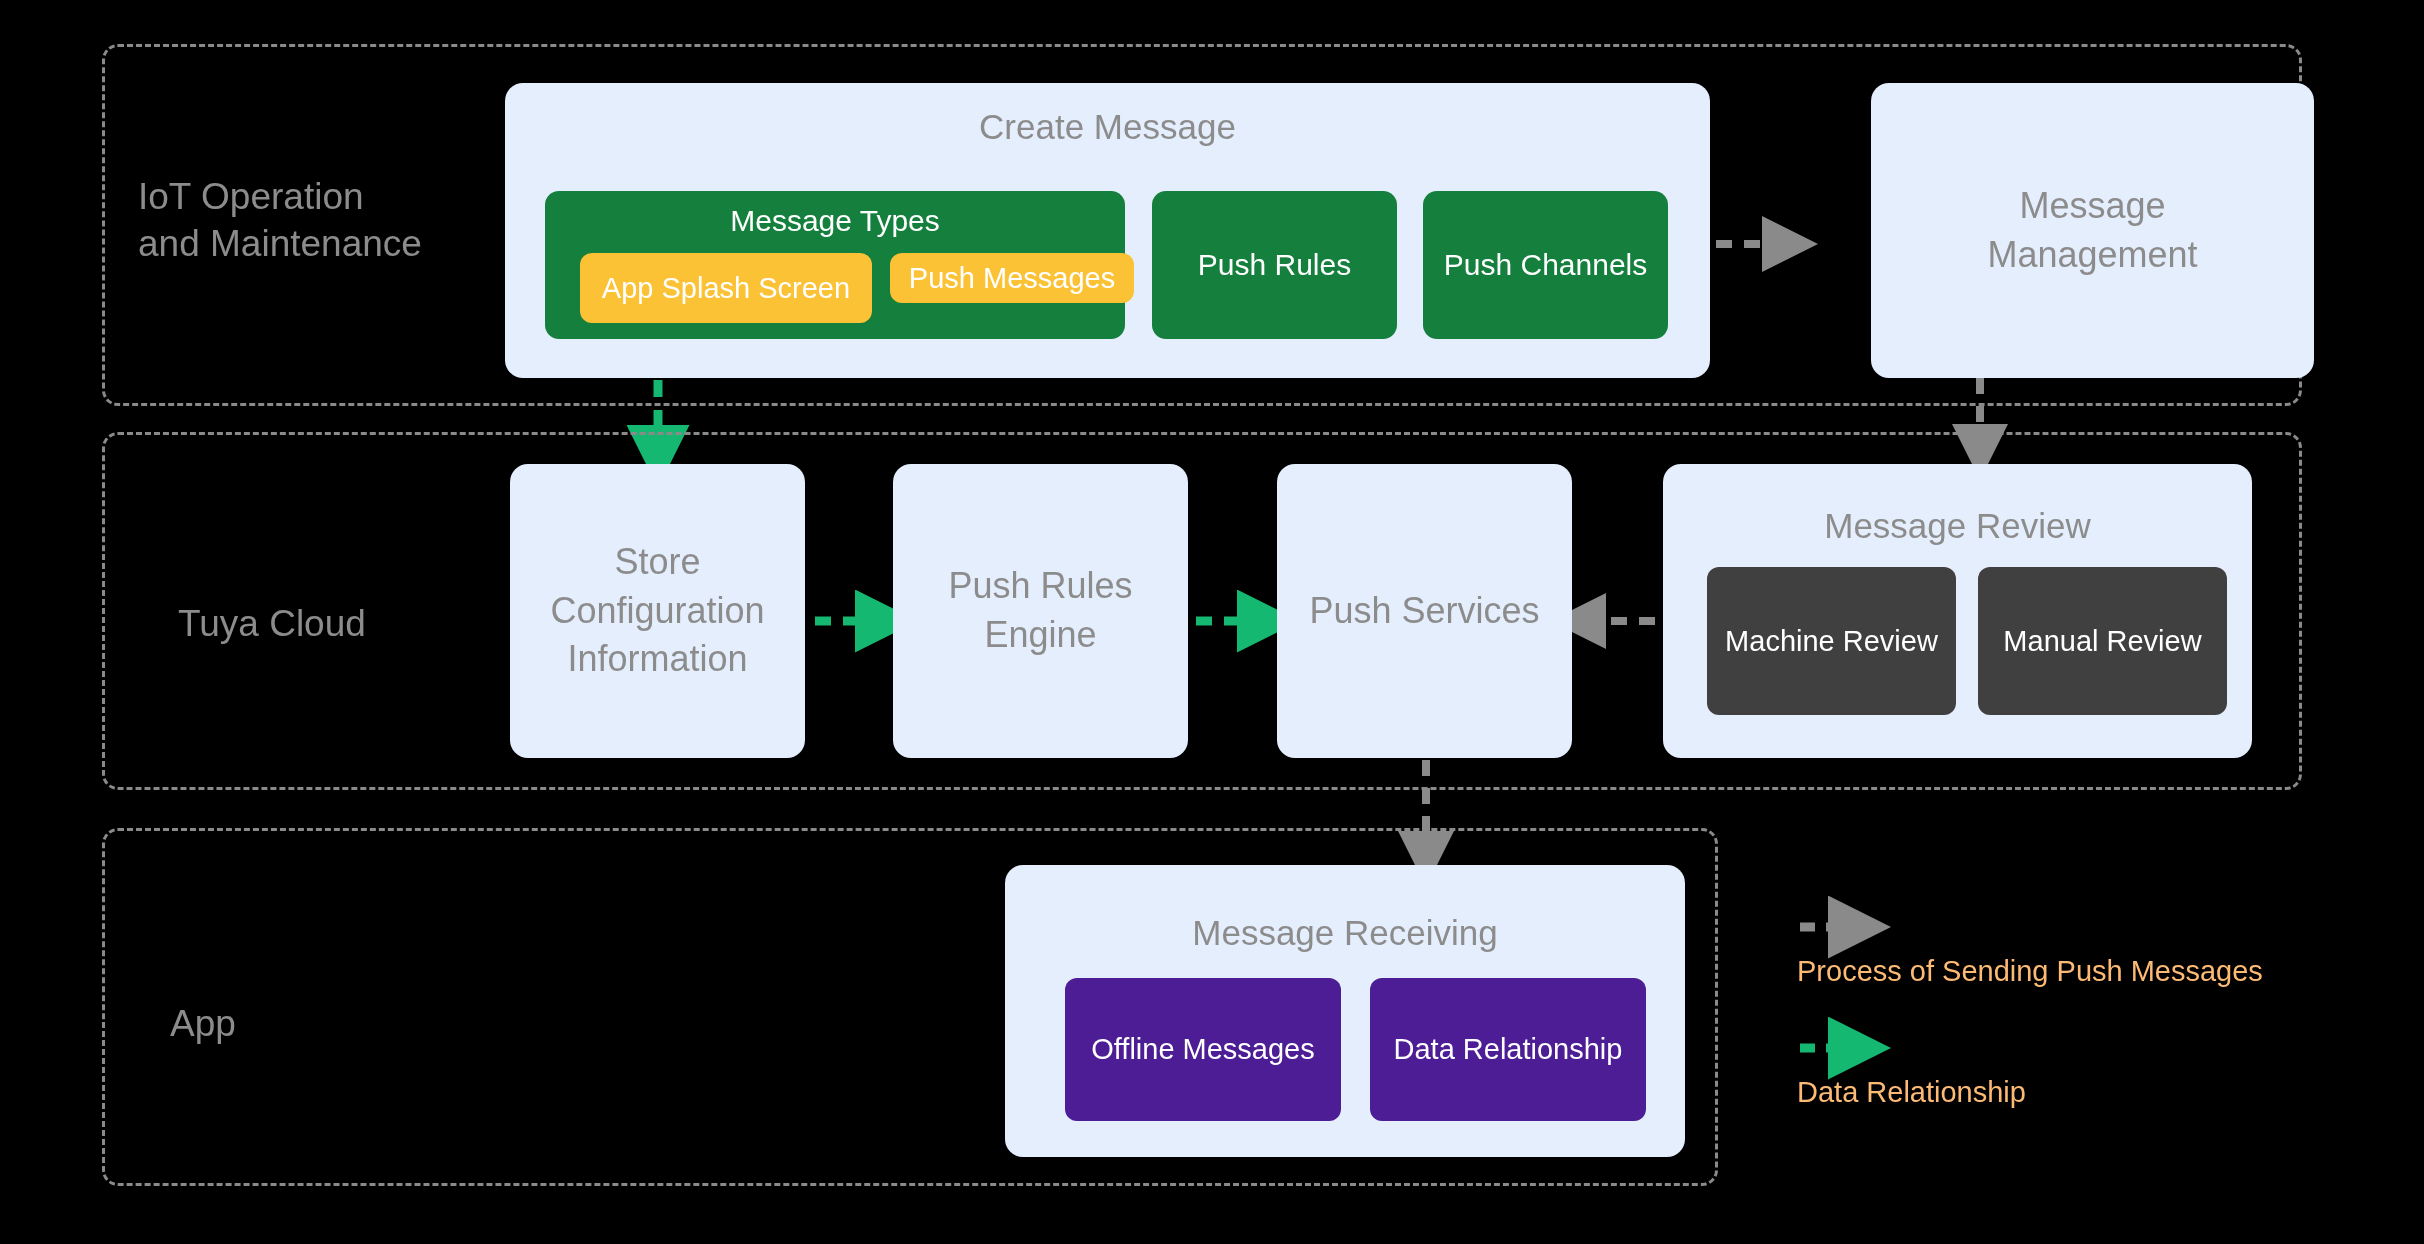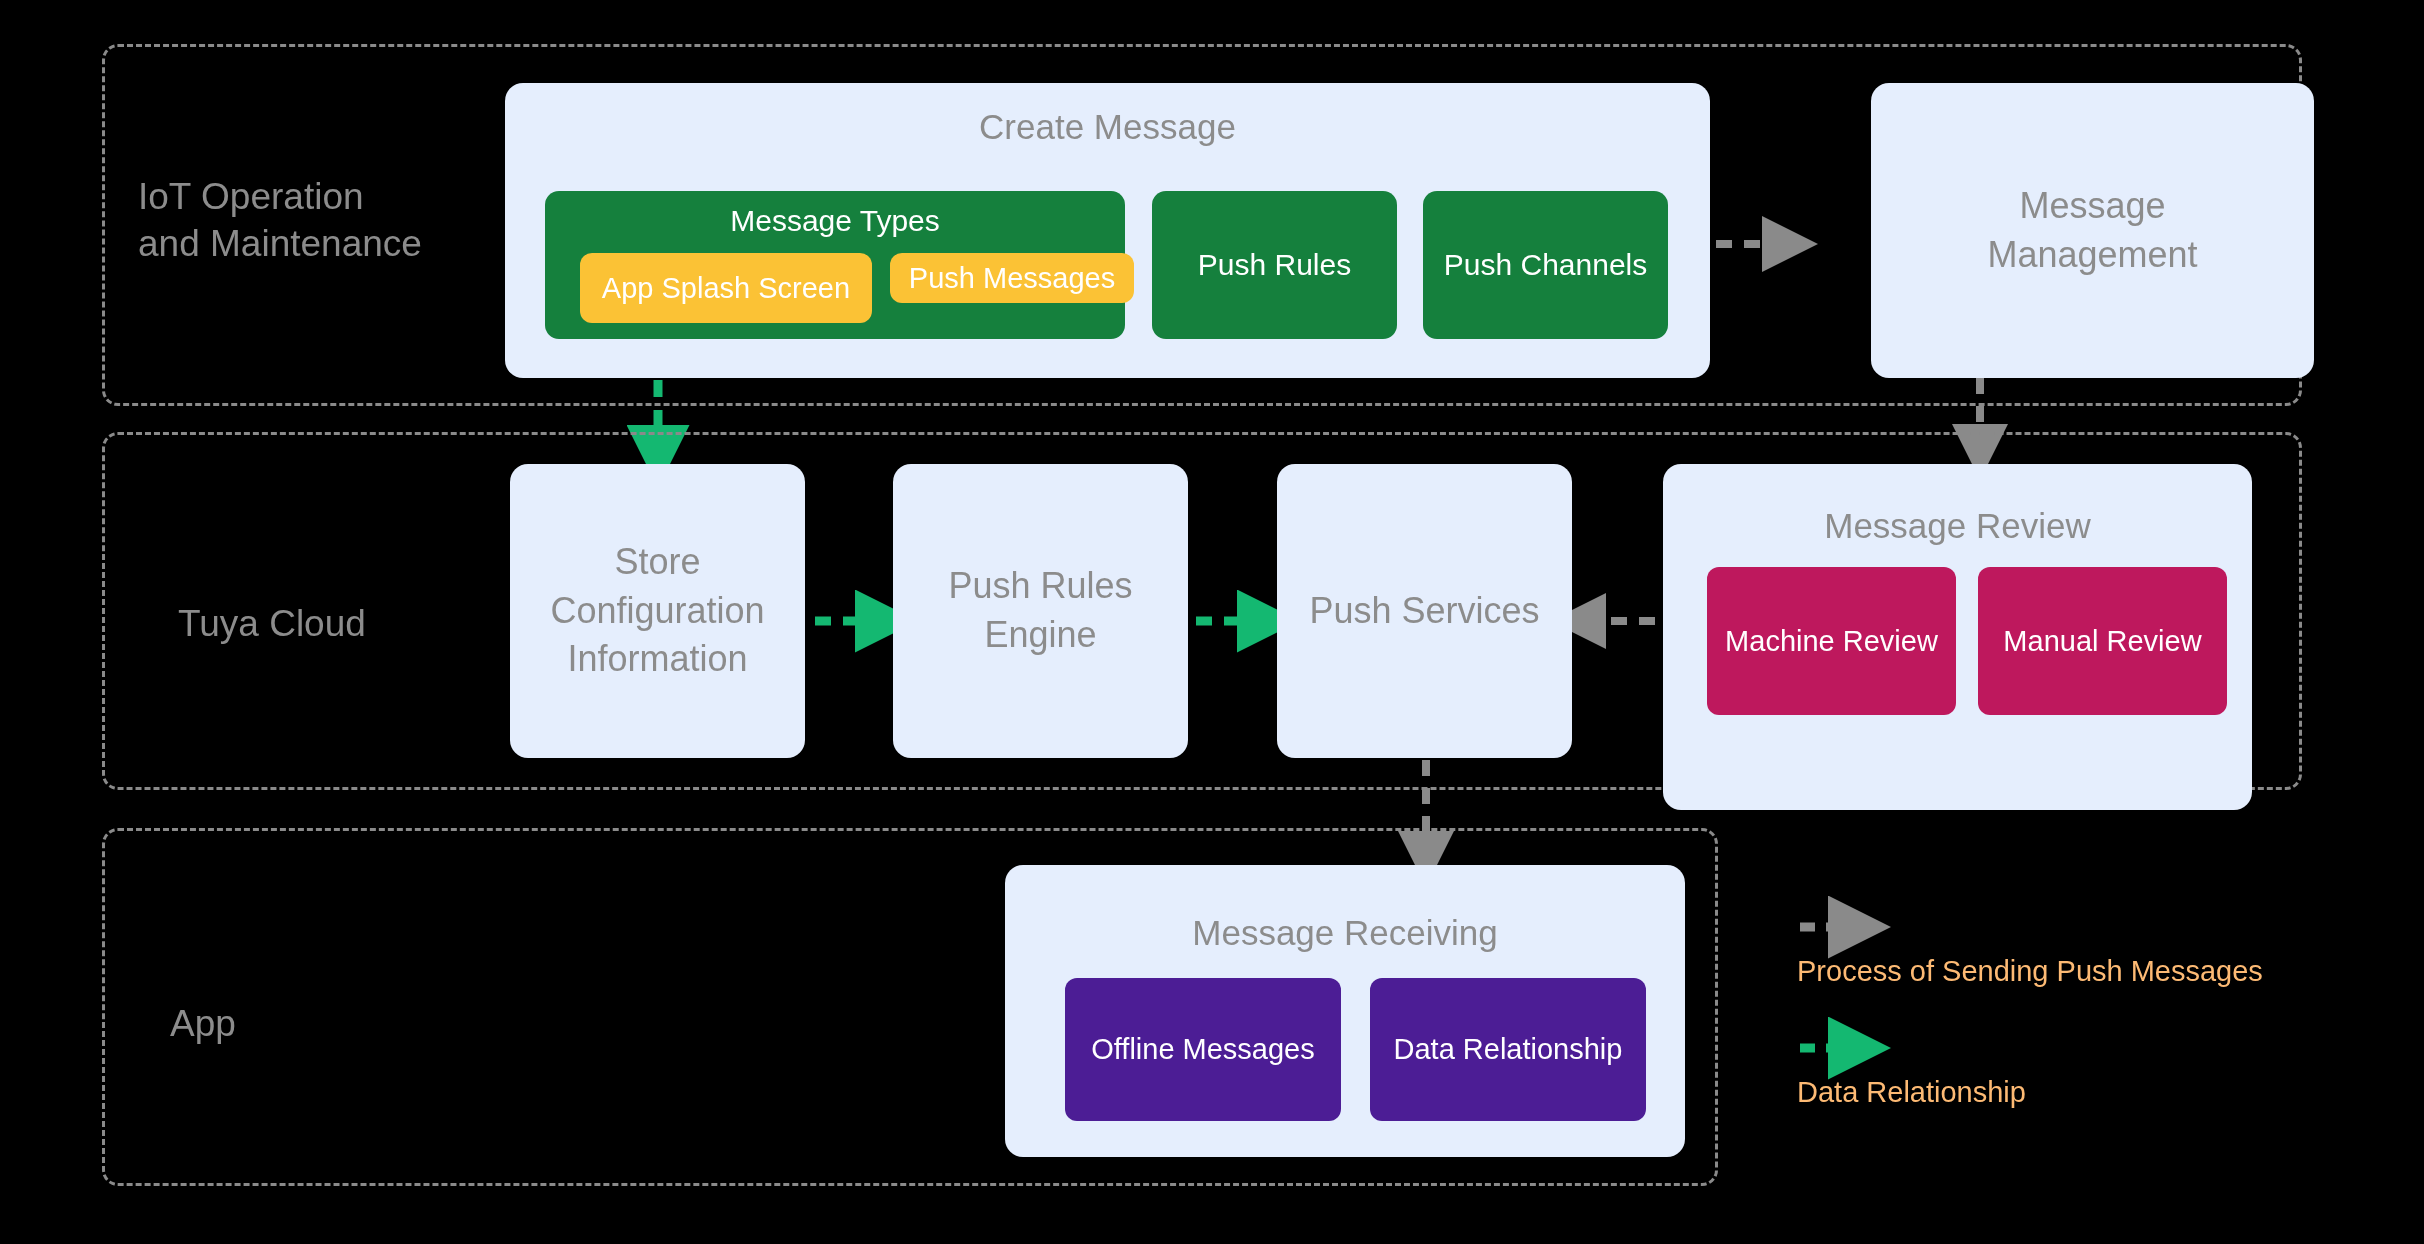--- a/index.html
+++ b/index.html
@@ -88,21 +88,21 @@
     display: flex;
     align-items: center;
     justify-content: center;
     color: #ffffff;
     font-size: 29px;
     text-align: center;
     padding: 0 10px;
     margin-left: 7px;
   }
   .chip-yellow { background: #FBC235; }
-  .chip-purple { background: #be185d; }
+  .chip-purple { background: #404040; }
   .chip-green  { background: #4c1d95; }
 
   
   #wires { position: absolute; left: 0; top: 0; width: 2424px; height: 1244px; pointer-events: none; }
   .legend-text {
     position: absolute;
     color: #fdba74;
     font-size: 29px;
     white-space: nowrap;
   }
@@ -179,21 +179,21 @@
 
   <div class="panel" style="left:893px; top:464px; width:295px; height:294px;">
     <div class="panel-center-text">Push Rules
 Engine</div>
   </div>
 
   <div class="panel" style="left:1277px; top:464px; width:295px; height:294px;">
     <div class="panel-center-text">Push Services</div>
   </div>
 
-  <div class="panel" style="left:1663px; top:464px; width:589px; height:346px;">
+  <div class="panel" style="left:1663px; top:464px; width:589px; height:294px;">
     <div class="panel-title" style="top:42px;">Message Review</div>
     <div class="chip chip-purple" style="left:37px; top:103px; width:249px; height:148px;">Machine Review</div>
     <div class="chip chip-purple" style="left:308px; top:103px; width:249px; height:148px;">Manual Review</div>
   </div>
 
   <div class="lane" style="left:102px; top:828px; width:1616px; height:358px;"></div>
   <div class="lane-label" style="left:170px; top:1000px; width:200px;">App</div>
 
   <div class="panel" style="left:1005px; top:865px; width:680px; height:292px;">
     <div class="panel-title" style="top:48px;">Message Receiving</div>

